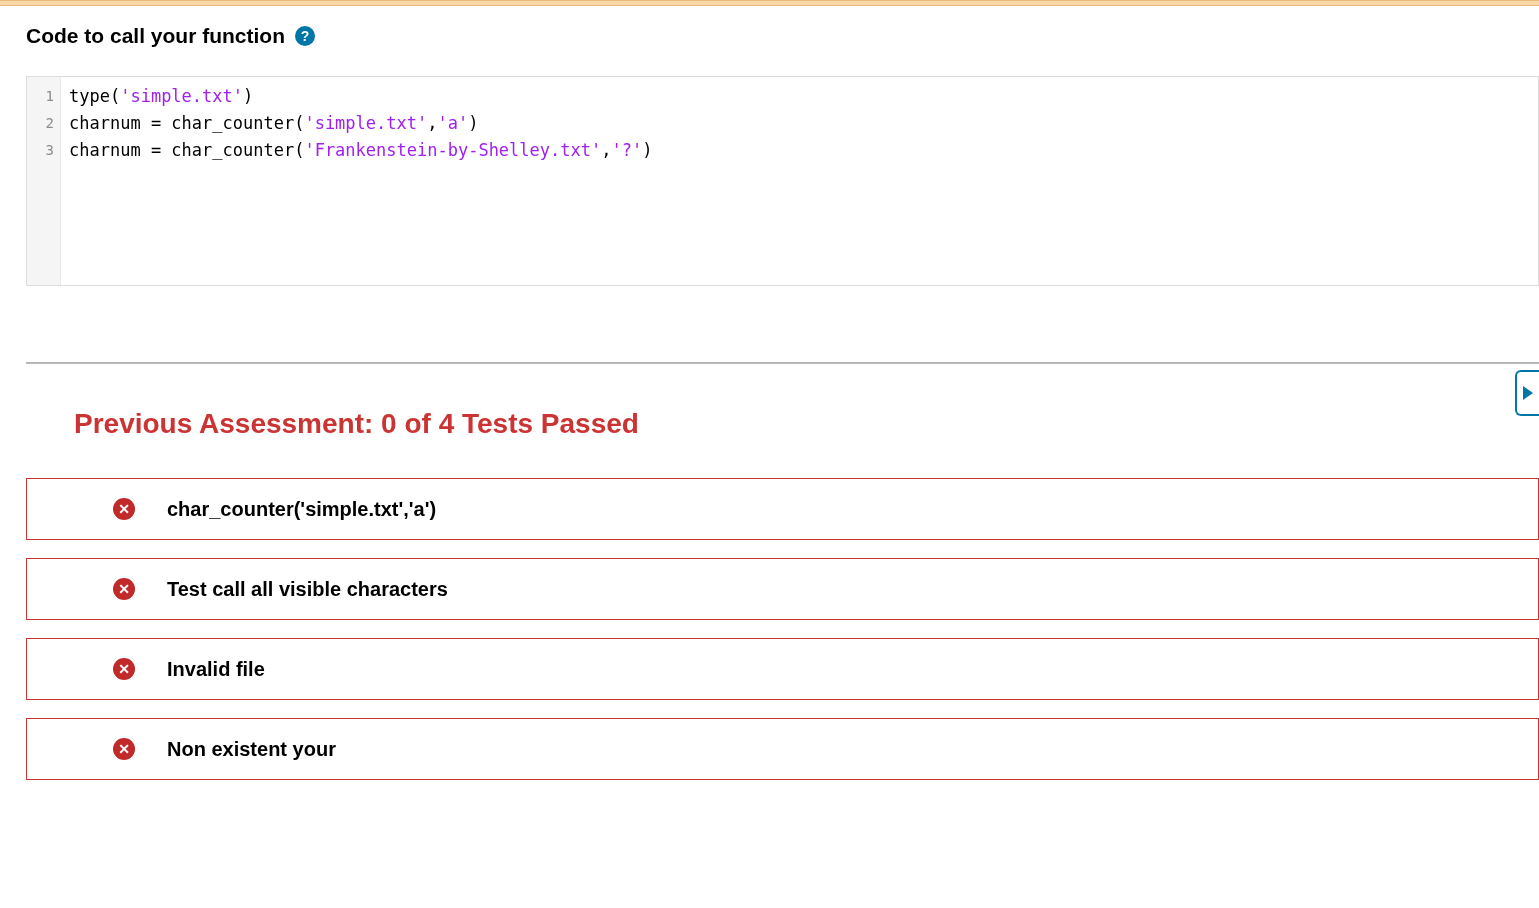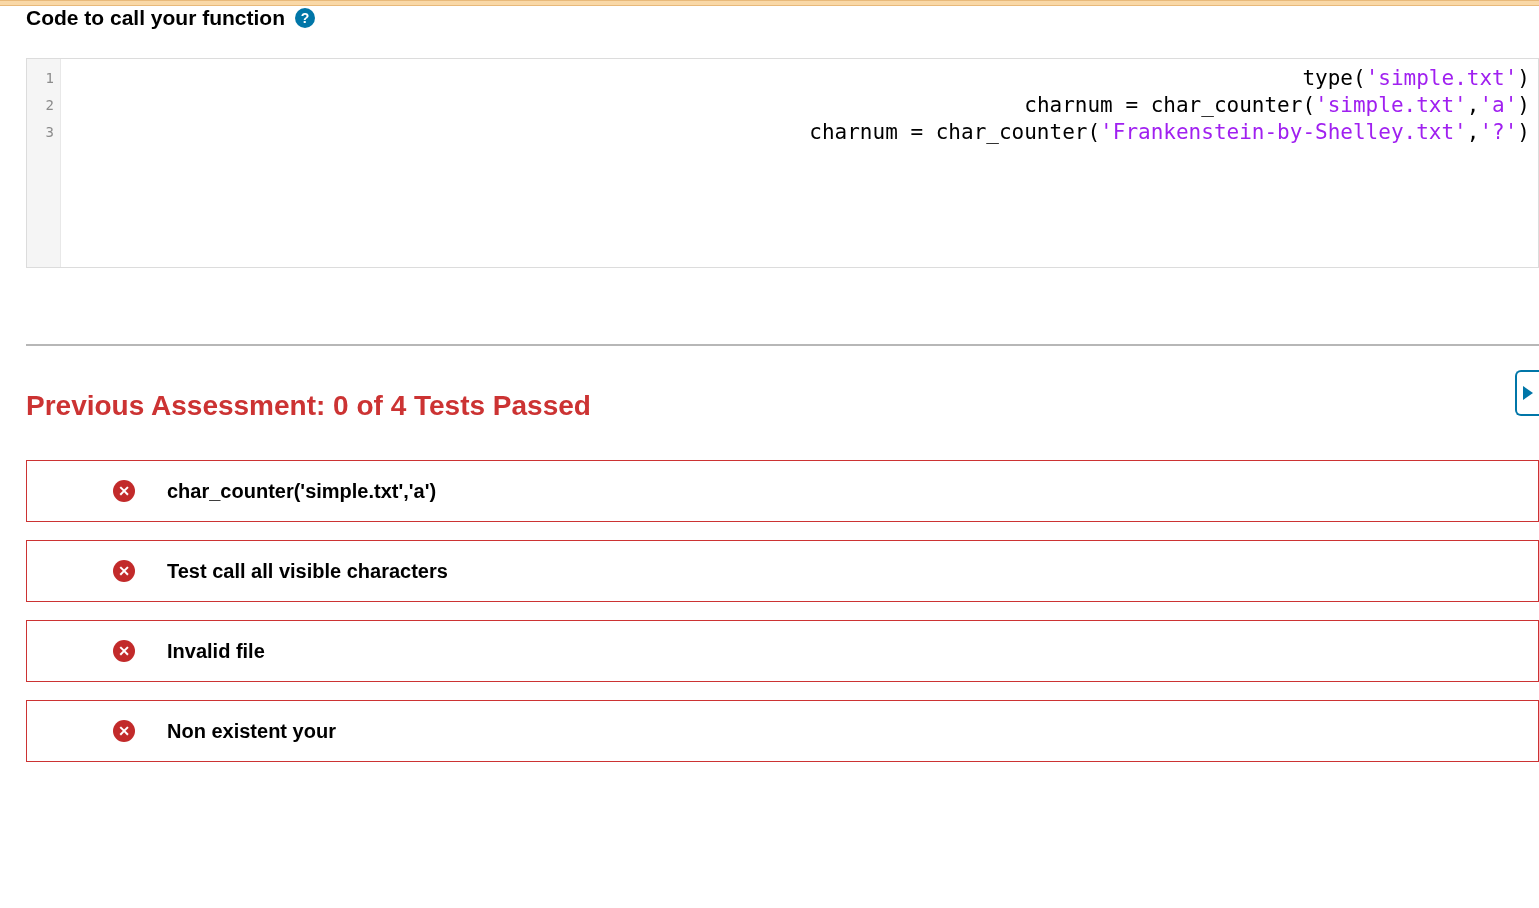--- a/index.html
+++ b/index.html
@@ -18,21 +18,21 @@
     border-top: 1px solid #e8b97a;
     border-bottom: 1px solid #e8b97a;
   }
   .content {
     padding: 0 0 0 26px;
   }
   .section-title-row {
     display: flex;
     align-items: center;
     gap: 10px;
-    margin-top: 0;
+    margin-top: 18px;
   }
   .section-title {
     font-size: 21px;
     font-weight: bold;
     color: #000;
   }
   .help-icon {
     width: 20px;
     height: 20px;
     border-radius: 50%;
@@ -61,25 +61,24 @@
     padding-right: 6px;
     font-family: "Menlo","Consolas","DejaVu Sans Mono",monospace;
     font-size: 14px;
     color: #8c8c8c;
     line-height: 27px;
   }
   .code-area {
     flex: 1;
     padding: 6px 8px 6px 8px;
     font-family: "Menlo","Consolas","DejaVu Sans Mono",monospace;
-    font-size: 21px;
+    font-size: 17px;
     line-height: 27px;
     white-space: pre;
     color: #000;
-    text-align: right;
   }
   .tok-str { color: #a020f0; }
   .tok-plain { color: #000; }
   .run-button {
     position: absolute;
     right: 0;
     top: 370px;
     width: 24px;
     height: 46px;
     border: 2px solid #0076a8;
@@ -95,20 +94,21 @@
   }
   .divider {
     margin-top: 76px;
     border-top: 2px solid #b7b7b7;
   }
   .assessment-title {
     margin-top: 44px;
     font-size: 28px;
     font-weight: bold;
     color: #cc3333;
+    margin-left: 48px;
   }
   .tests {
     margin-top: 38px;
     display: flex;
     flex-direction: column;
     gap: 18px;
   }
   .test-row {
     border: 1px solid #cc3333;
     height: 62px;

